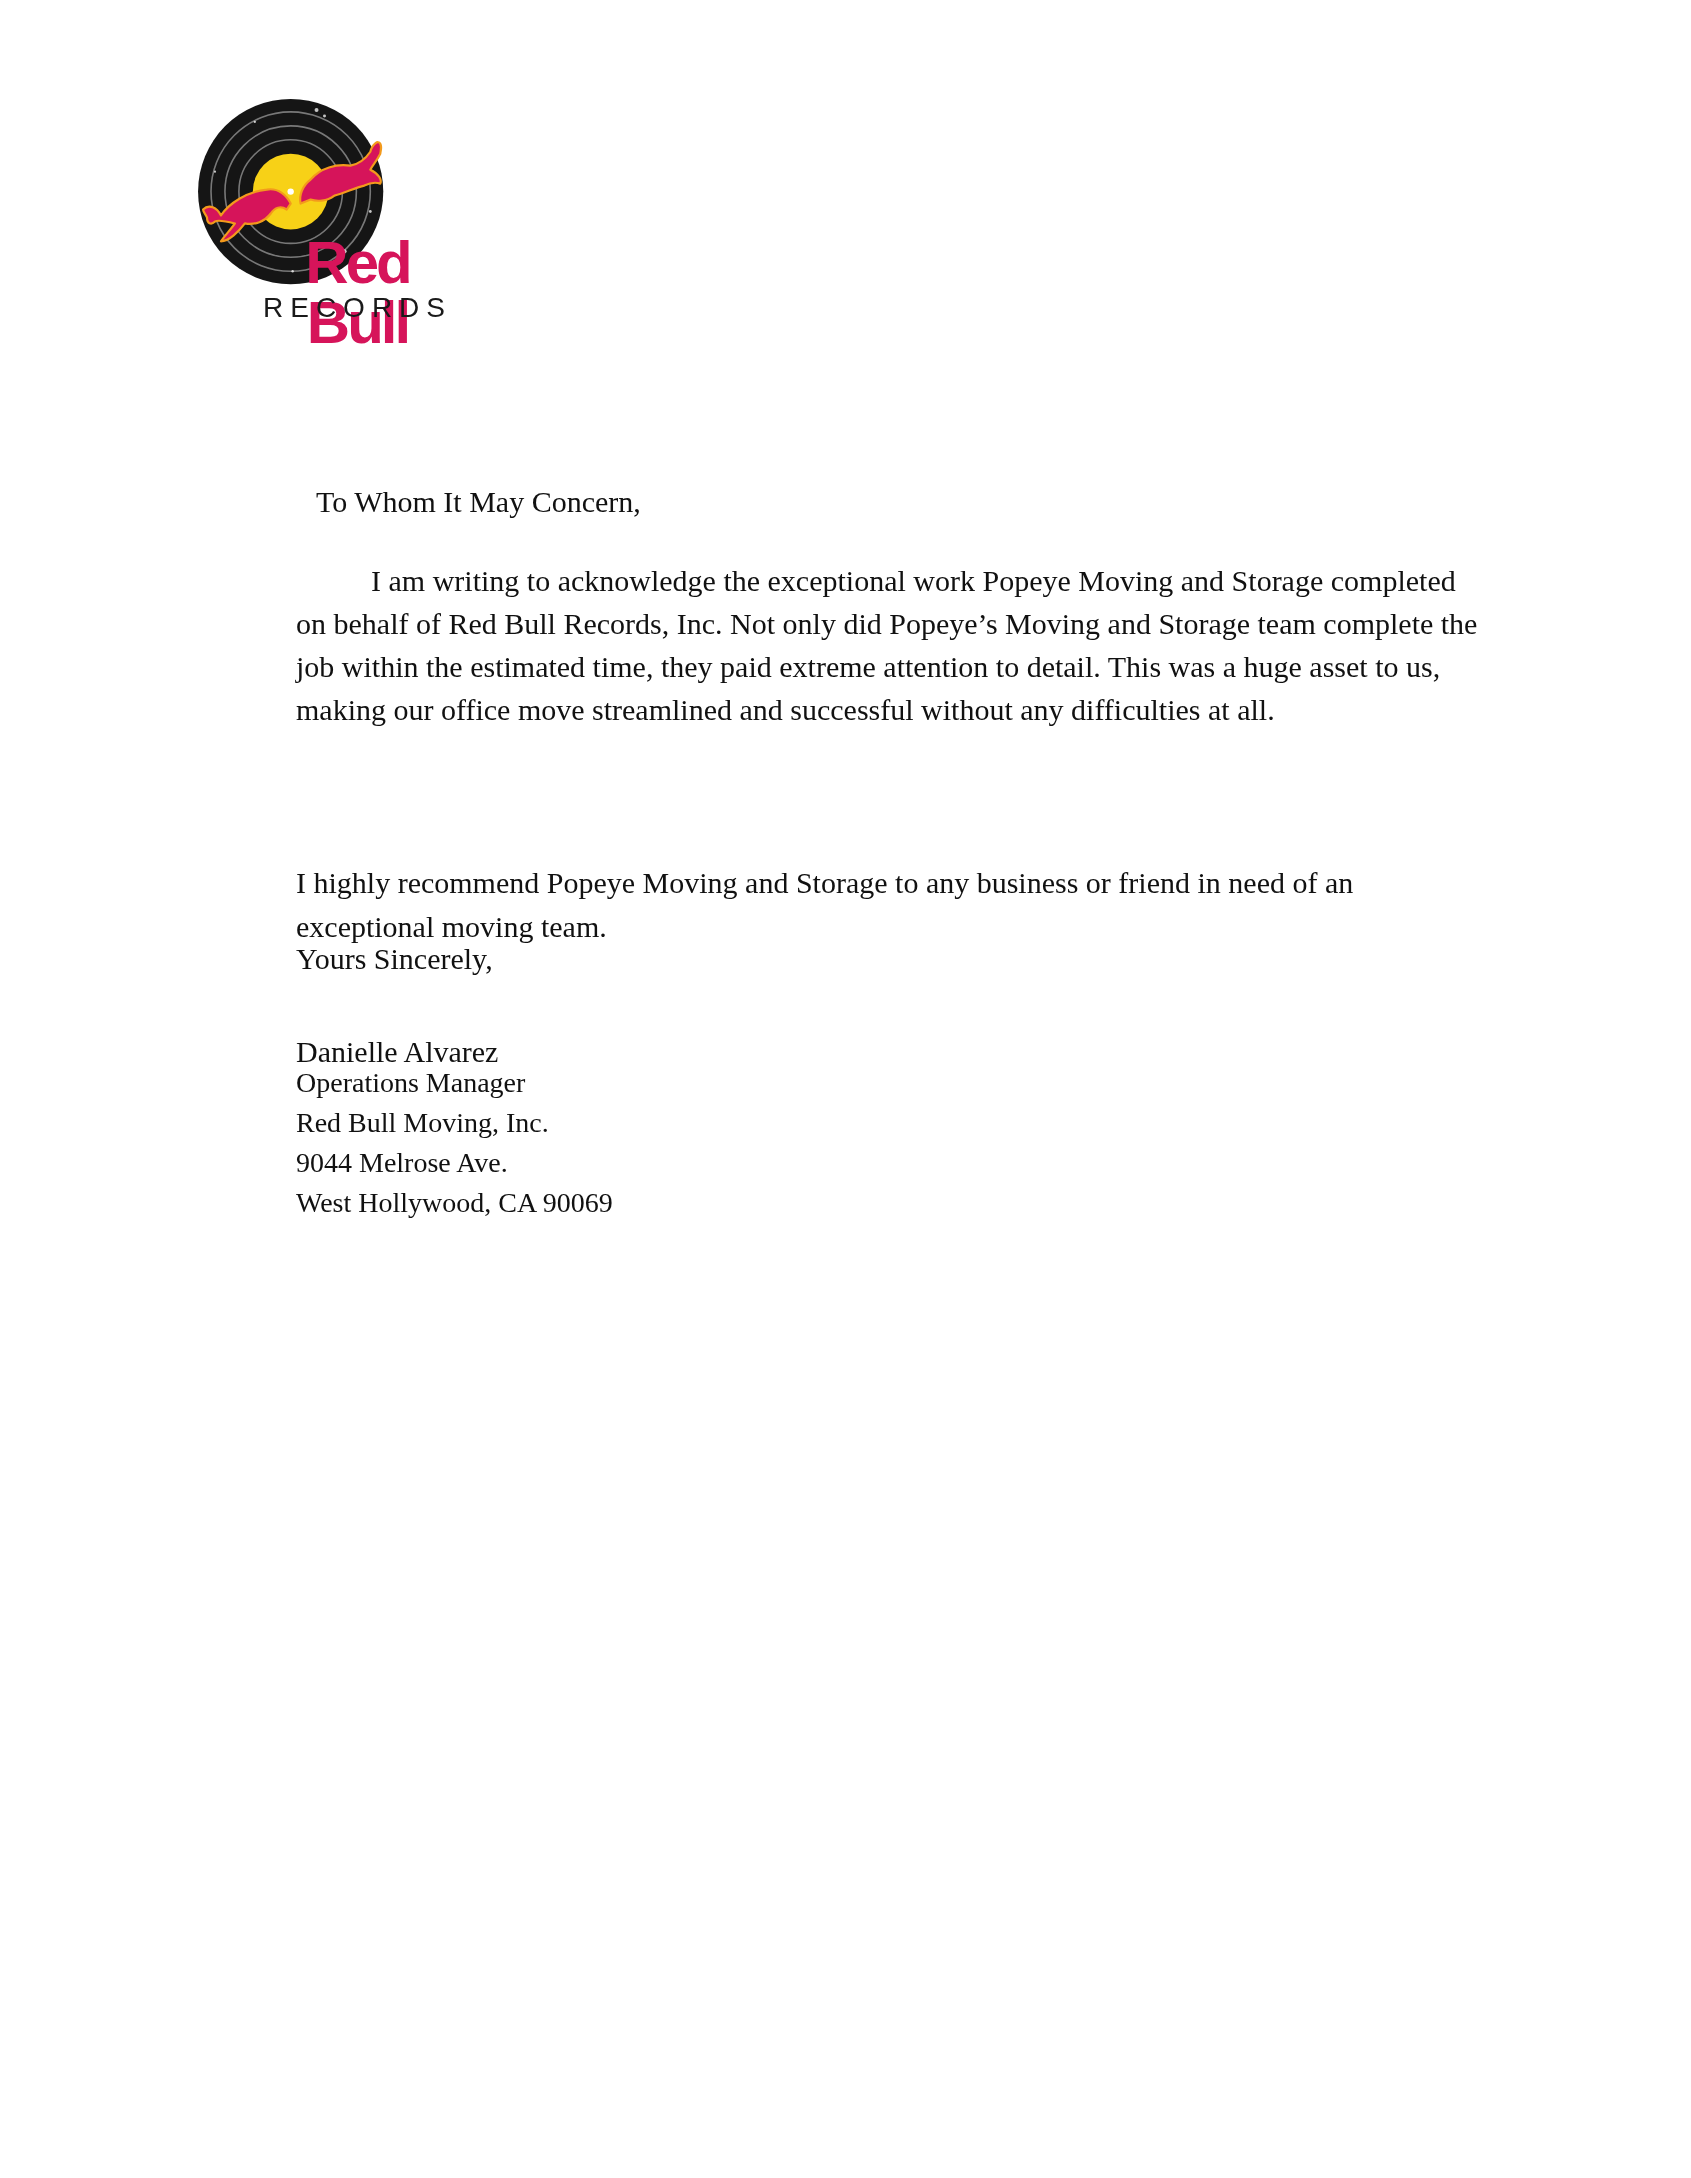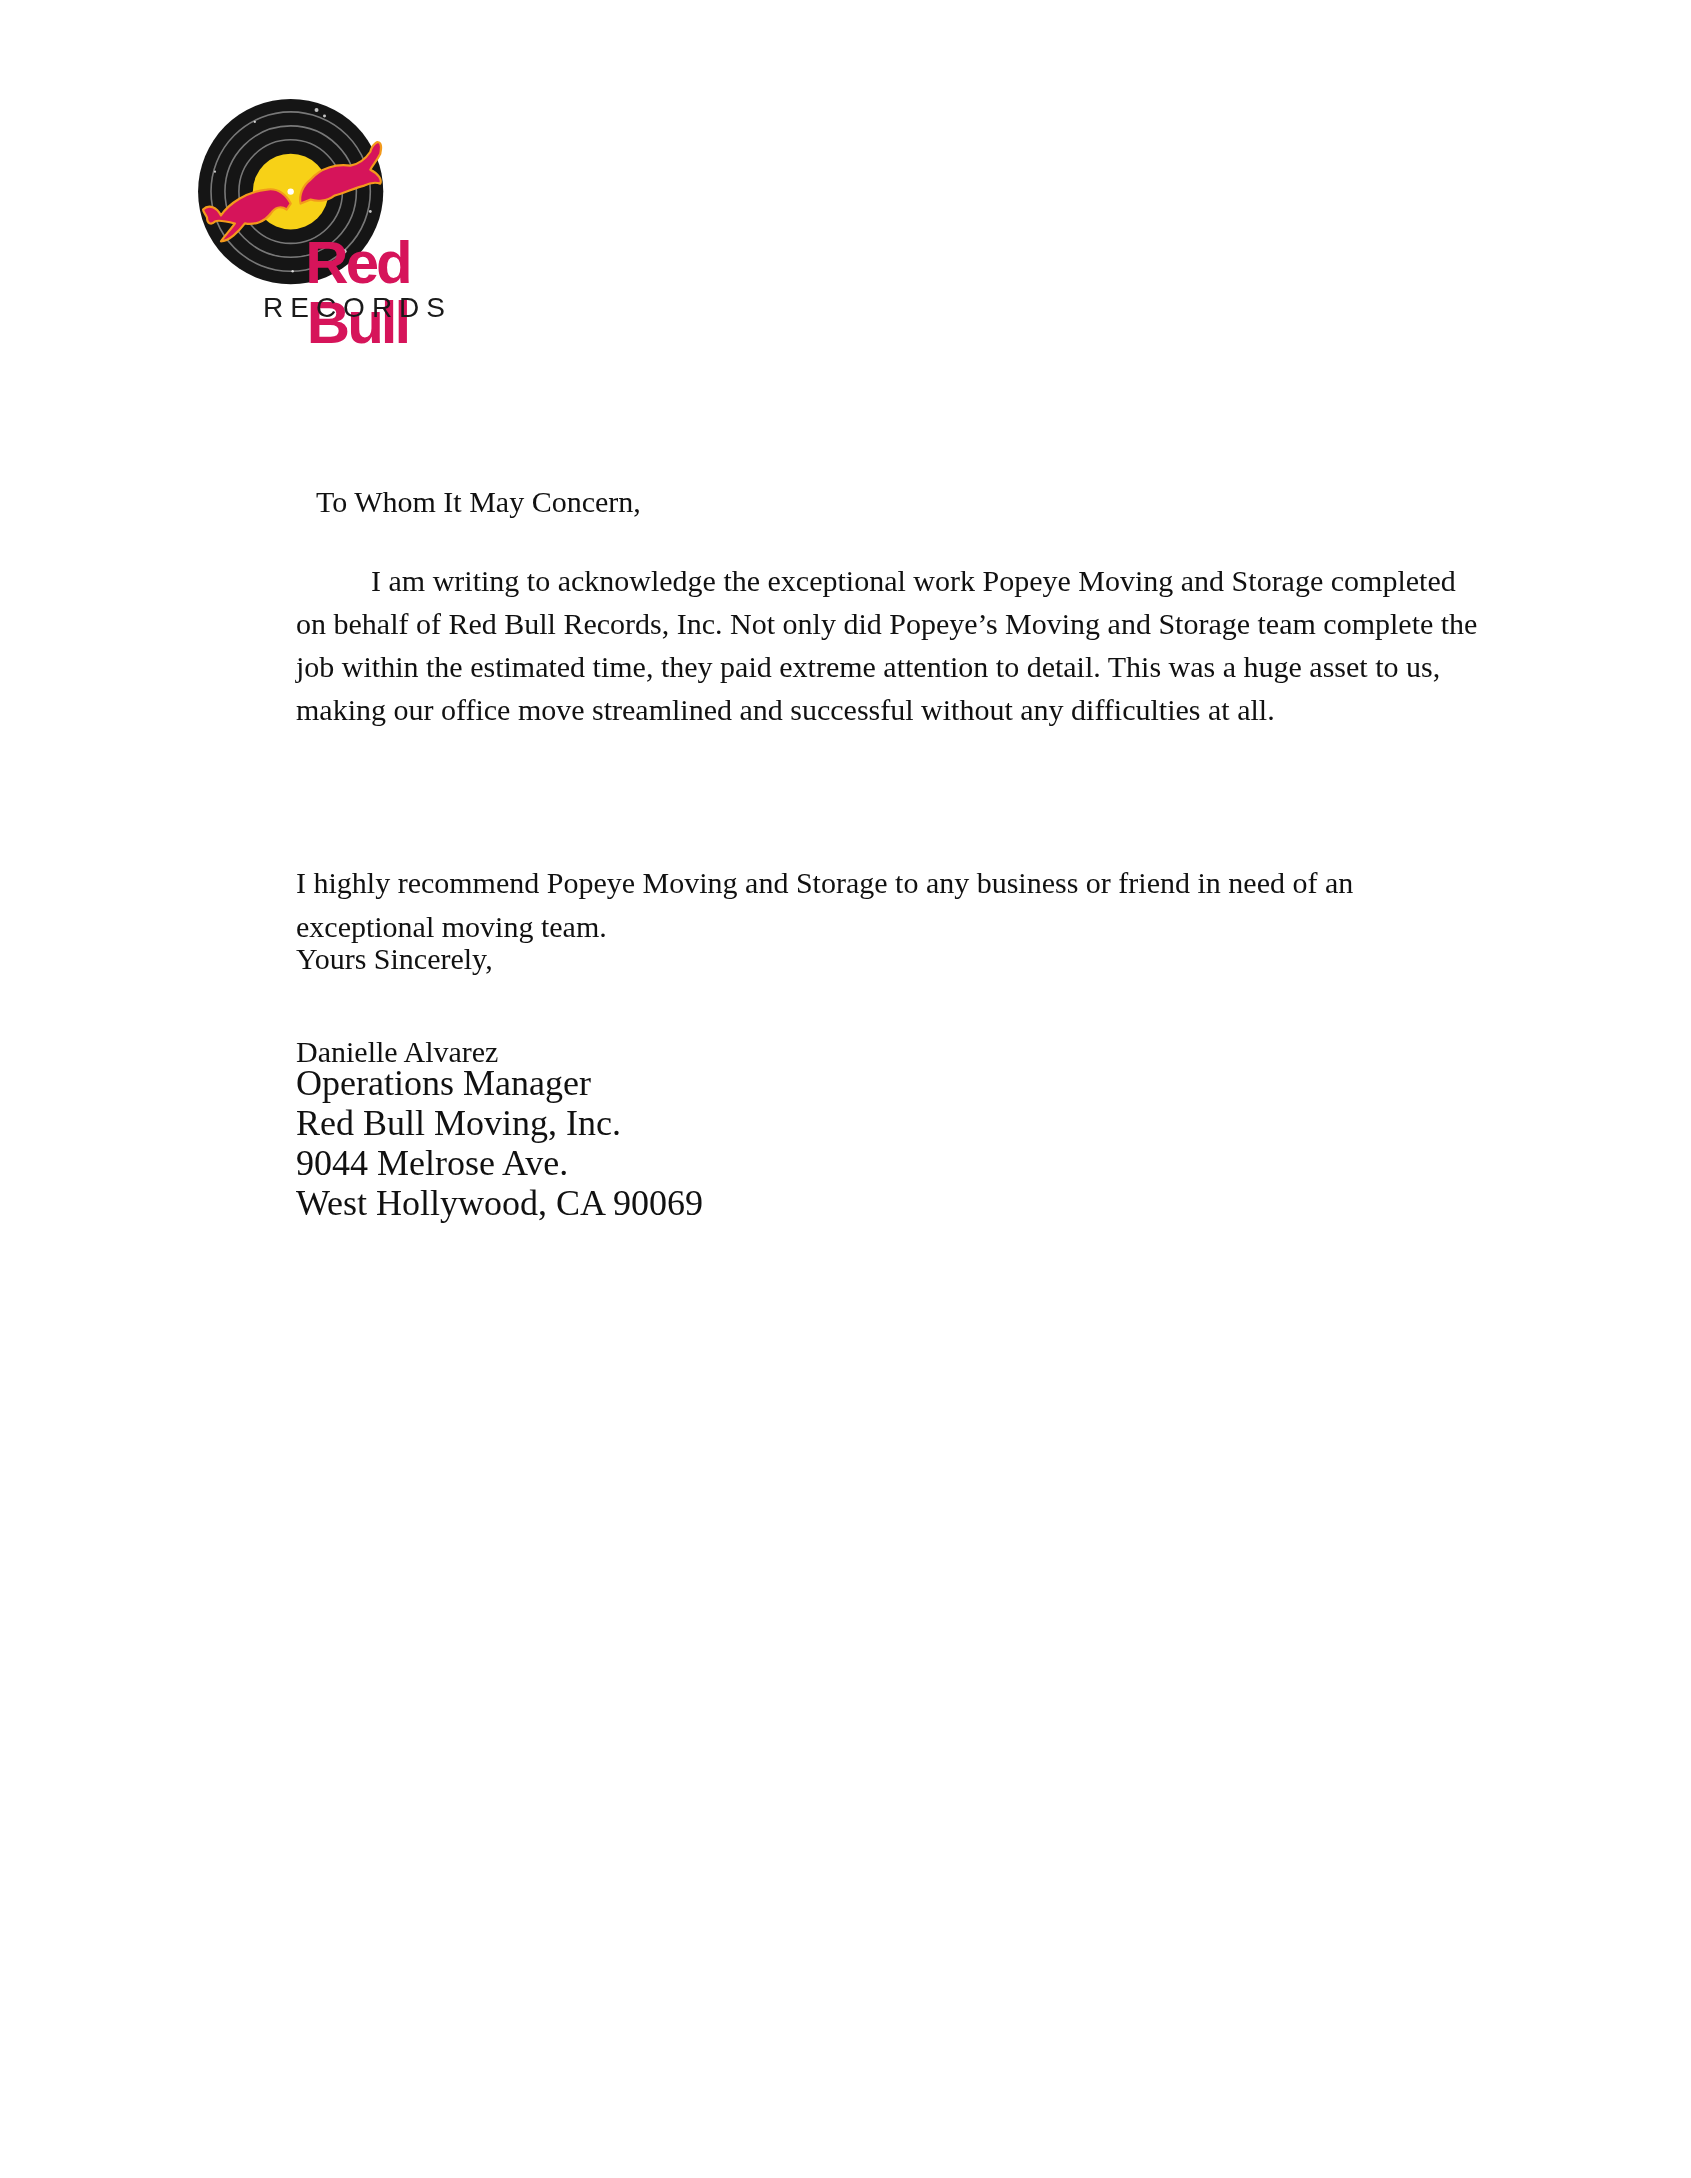--- a/index.html
+++ b/index.html
@@ -63,21 +63,21 @@
     .salutation { top: 485px; margin-left: 20px; }
     .para1 { top: 559px; width: 1184px; line-height: 43px; white-space: normal; }
     .para1 .indent { display: inline-block; width: 75px; }
     .para2 { top: 861px; width: 1184px; line-height: 44px; white-space: normal; }
     .closing { top: 942px; }
     .sig-name { top: 1020px; margin-top: 15px; }
     .sig-block {
       position: absolute;
       left: 0;
       top: 1063px;
-      font-size: 36px;
+      font-size: 28px;
       line-height: 40px;
     }
     .sig-block div { white-space: nowrap; }
   </style>
 </head>
 <body>
 
 <div class="logo">
   <svg width="269" height="235" viewBox="0 0 270 236">
 

